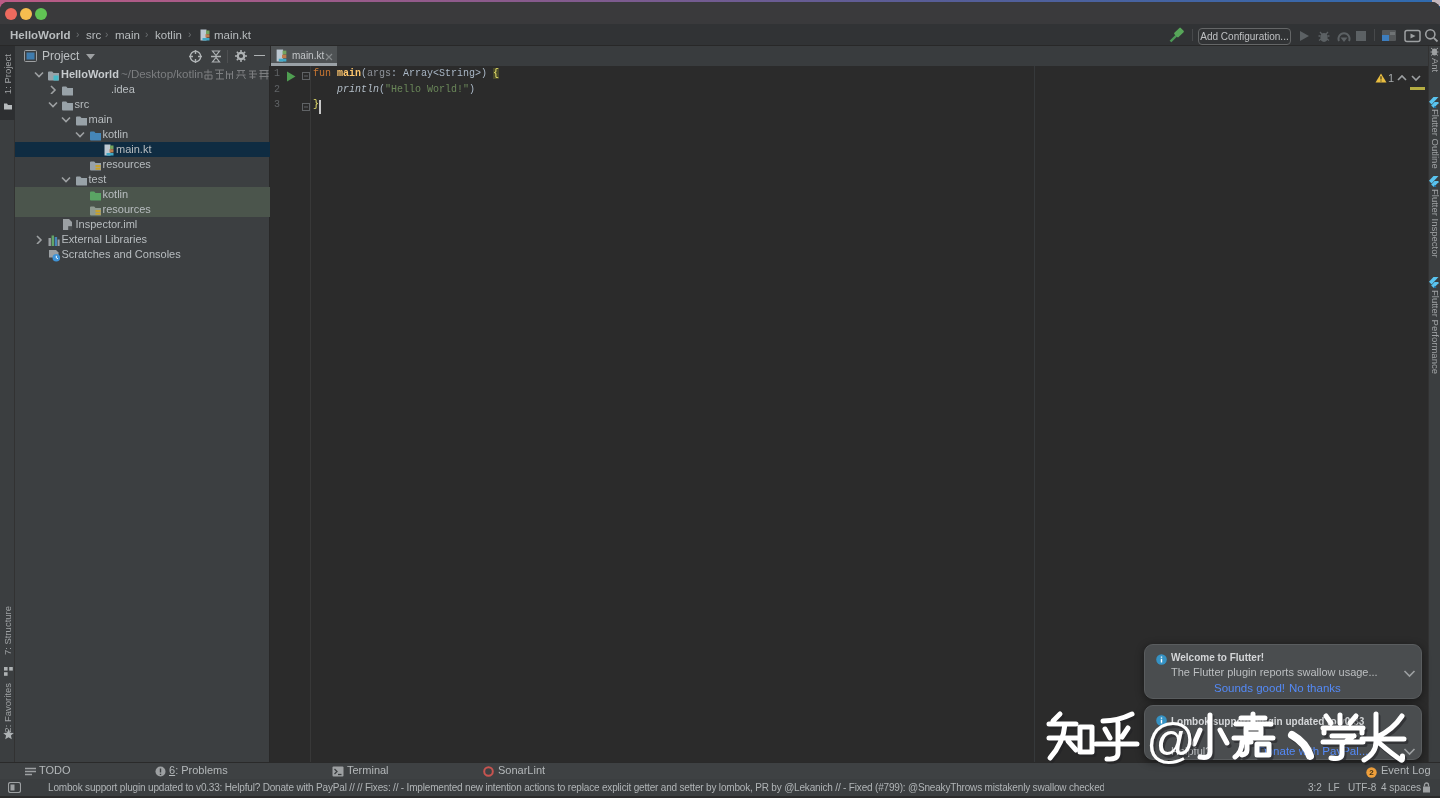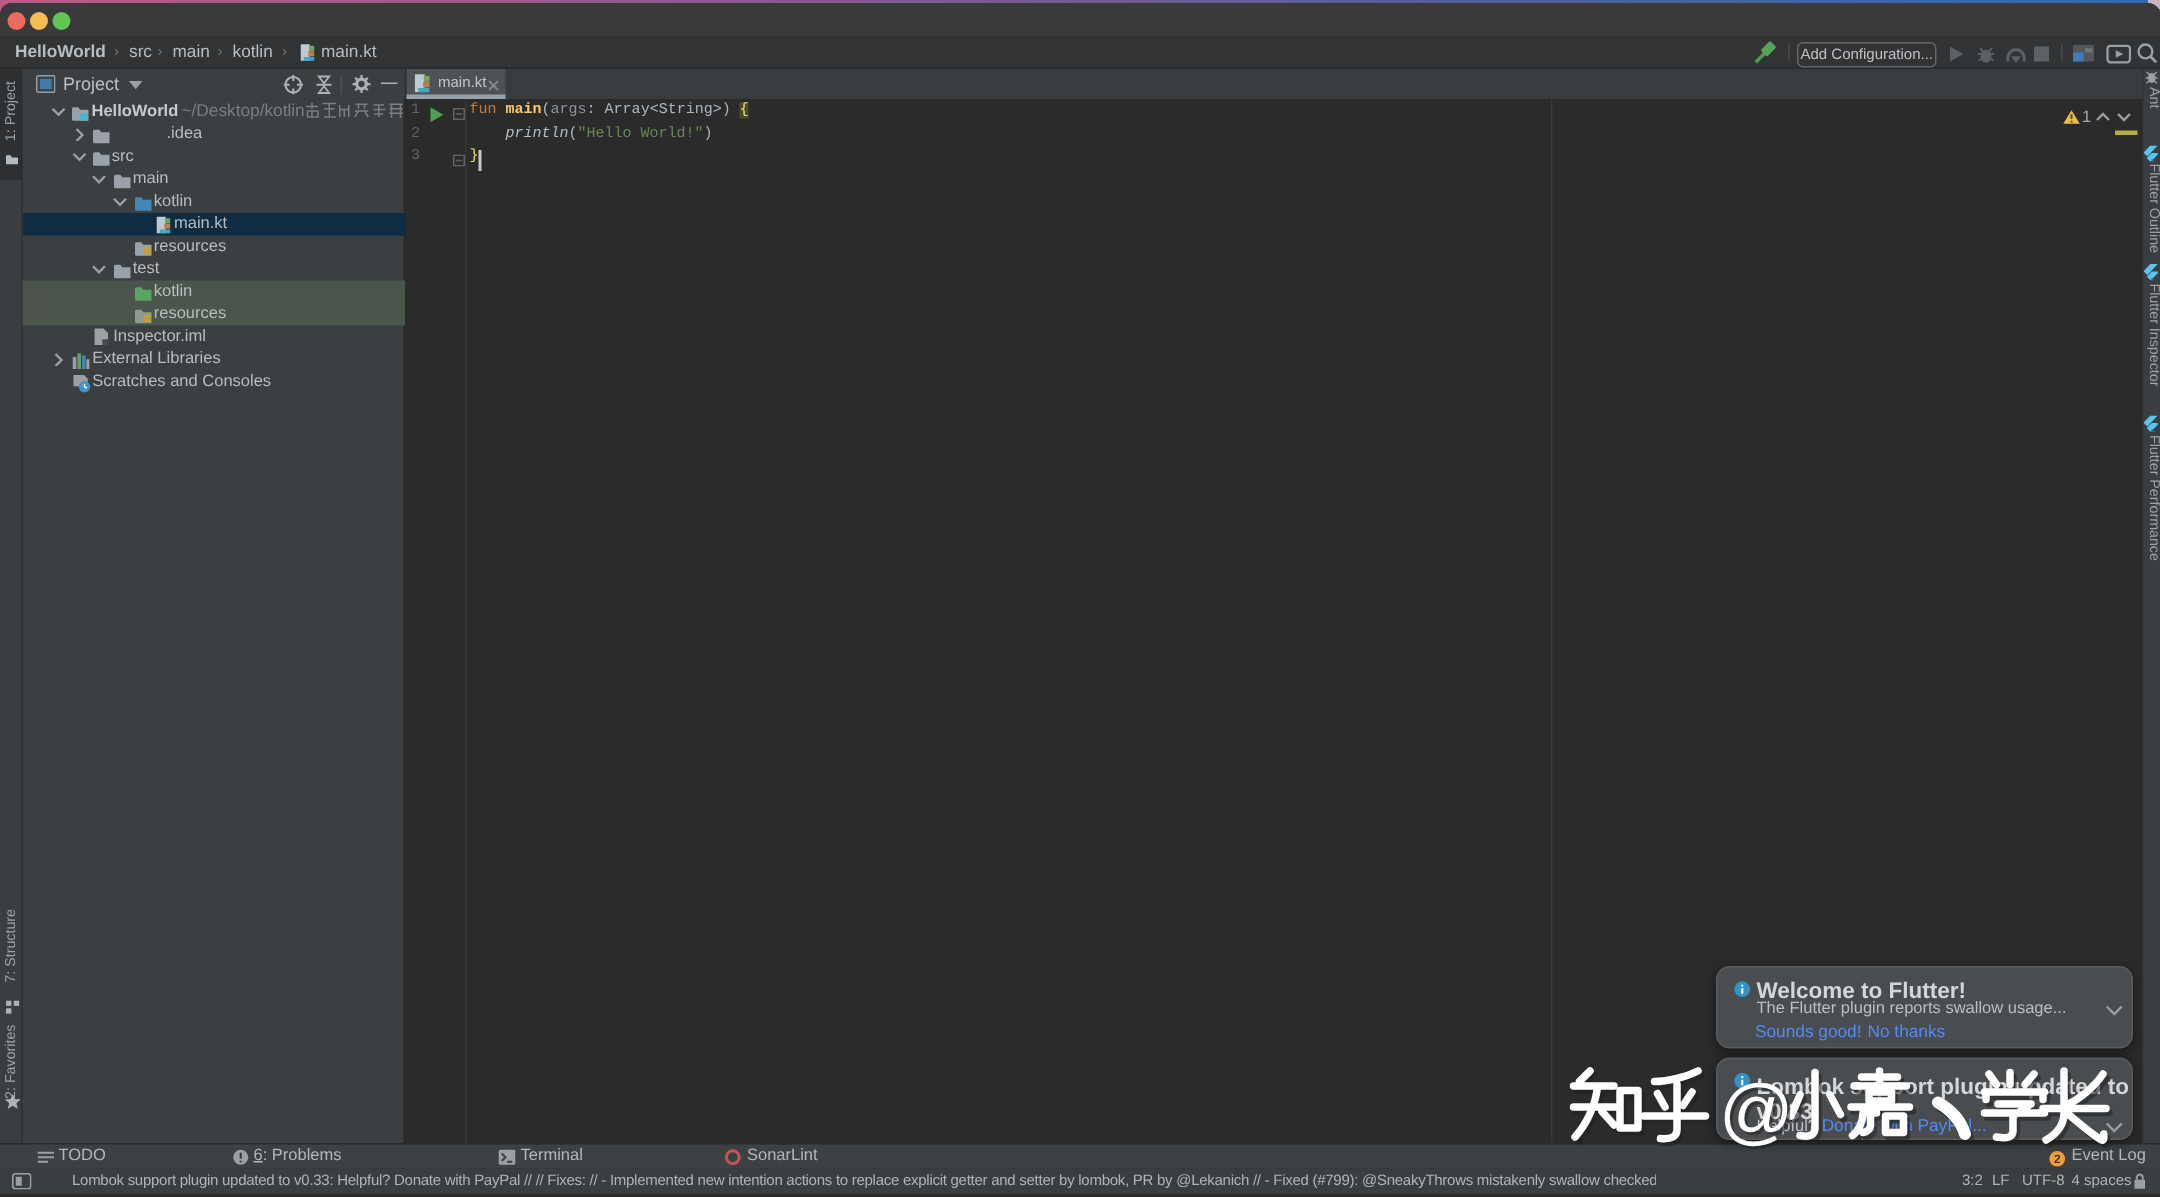--- a/index.html
+++ b/index.html
@@ -31,23 +31,23 @@
   #tabuline { left:271px; top:61px; width:66px; height:2.5px; background:#9aa1a6; }
   #editor { left:271px; top:64px; width:1157px; height:696px; background:#2b2b2b; }
   .gnum { color:#606366; font-family:"Liberation Mono",monospace; font-size:10px; }
   pre.code { font-family:"Liberation Mono",monospace; font-size:10px; line-height:15.5px; color:#a9b7c6; }
   #botbar { left:0; top:760px; width:1440px; height:17px; background:#3e4143; border-top:1px solid #2a2a2a; }
   .bbtxt { color:#b4b8ba; font-size:11px; line-height:17px; }
   #statusline { left:0; top:777px; width:1440px; height:17px; background:#3b3e40; }
   .sttxt { color:#b0b4b6; font-size:11px; line-height:17px; white-space:nowrap; }
   .notif { background:#4a4d4f; border:1px solid #5a5d5f; border-radius:9px;
     box-shadow:0 2px 8px rgba(0,0,0,.45); }
-  .ntitle { color:#d4d6d8; font-size:15px; font-weight:bold; }
+  .ntitle { color:#d4d6d8; font-size:10px; font-weight:bold; }
   .nbody { color:#bcbfc1; font-size:11px; }
-  .nlink { color:#548af7; font-size:11.5px; }
+  .nlink { color:#548af7; font-size:11.5px;margin-left:44px; }
   .trow { left:15px; width:255px; height:15px; }
   .ttext { color:#b8bdc0; font-size:11px; line-height:15px; left:0; top:0; white-space:nowrap; }
 </style>
 </head>
 <body>
 <div id="deskstrip" class="abs"></div>
 <div class="abs" style="left:1432px;top:0;width:8px;height:6px;background:#c5b7bd;"></div>
 <div id="win" class="abs">
   <div id="titlebar" class="abs"></div>
   <div class="abs tl" style="left:5px;background:#ed6a5e;"></div>

